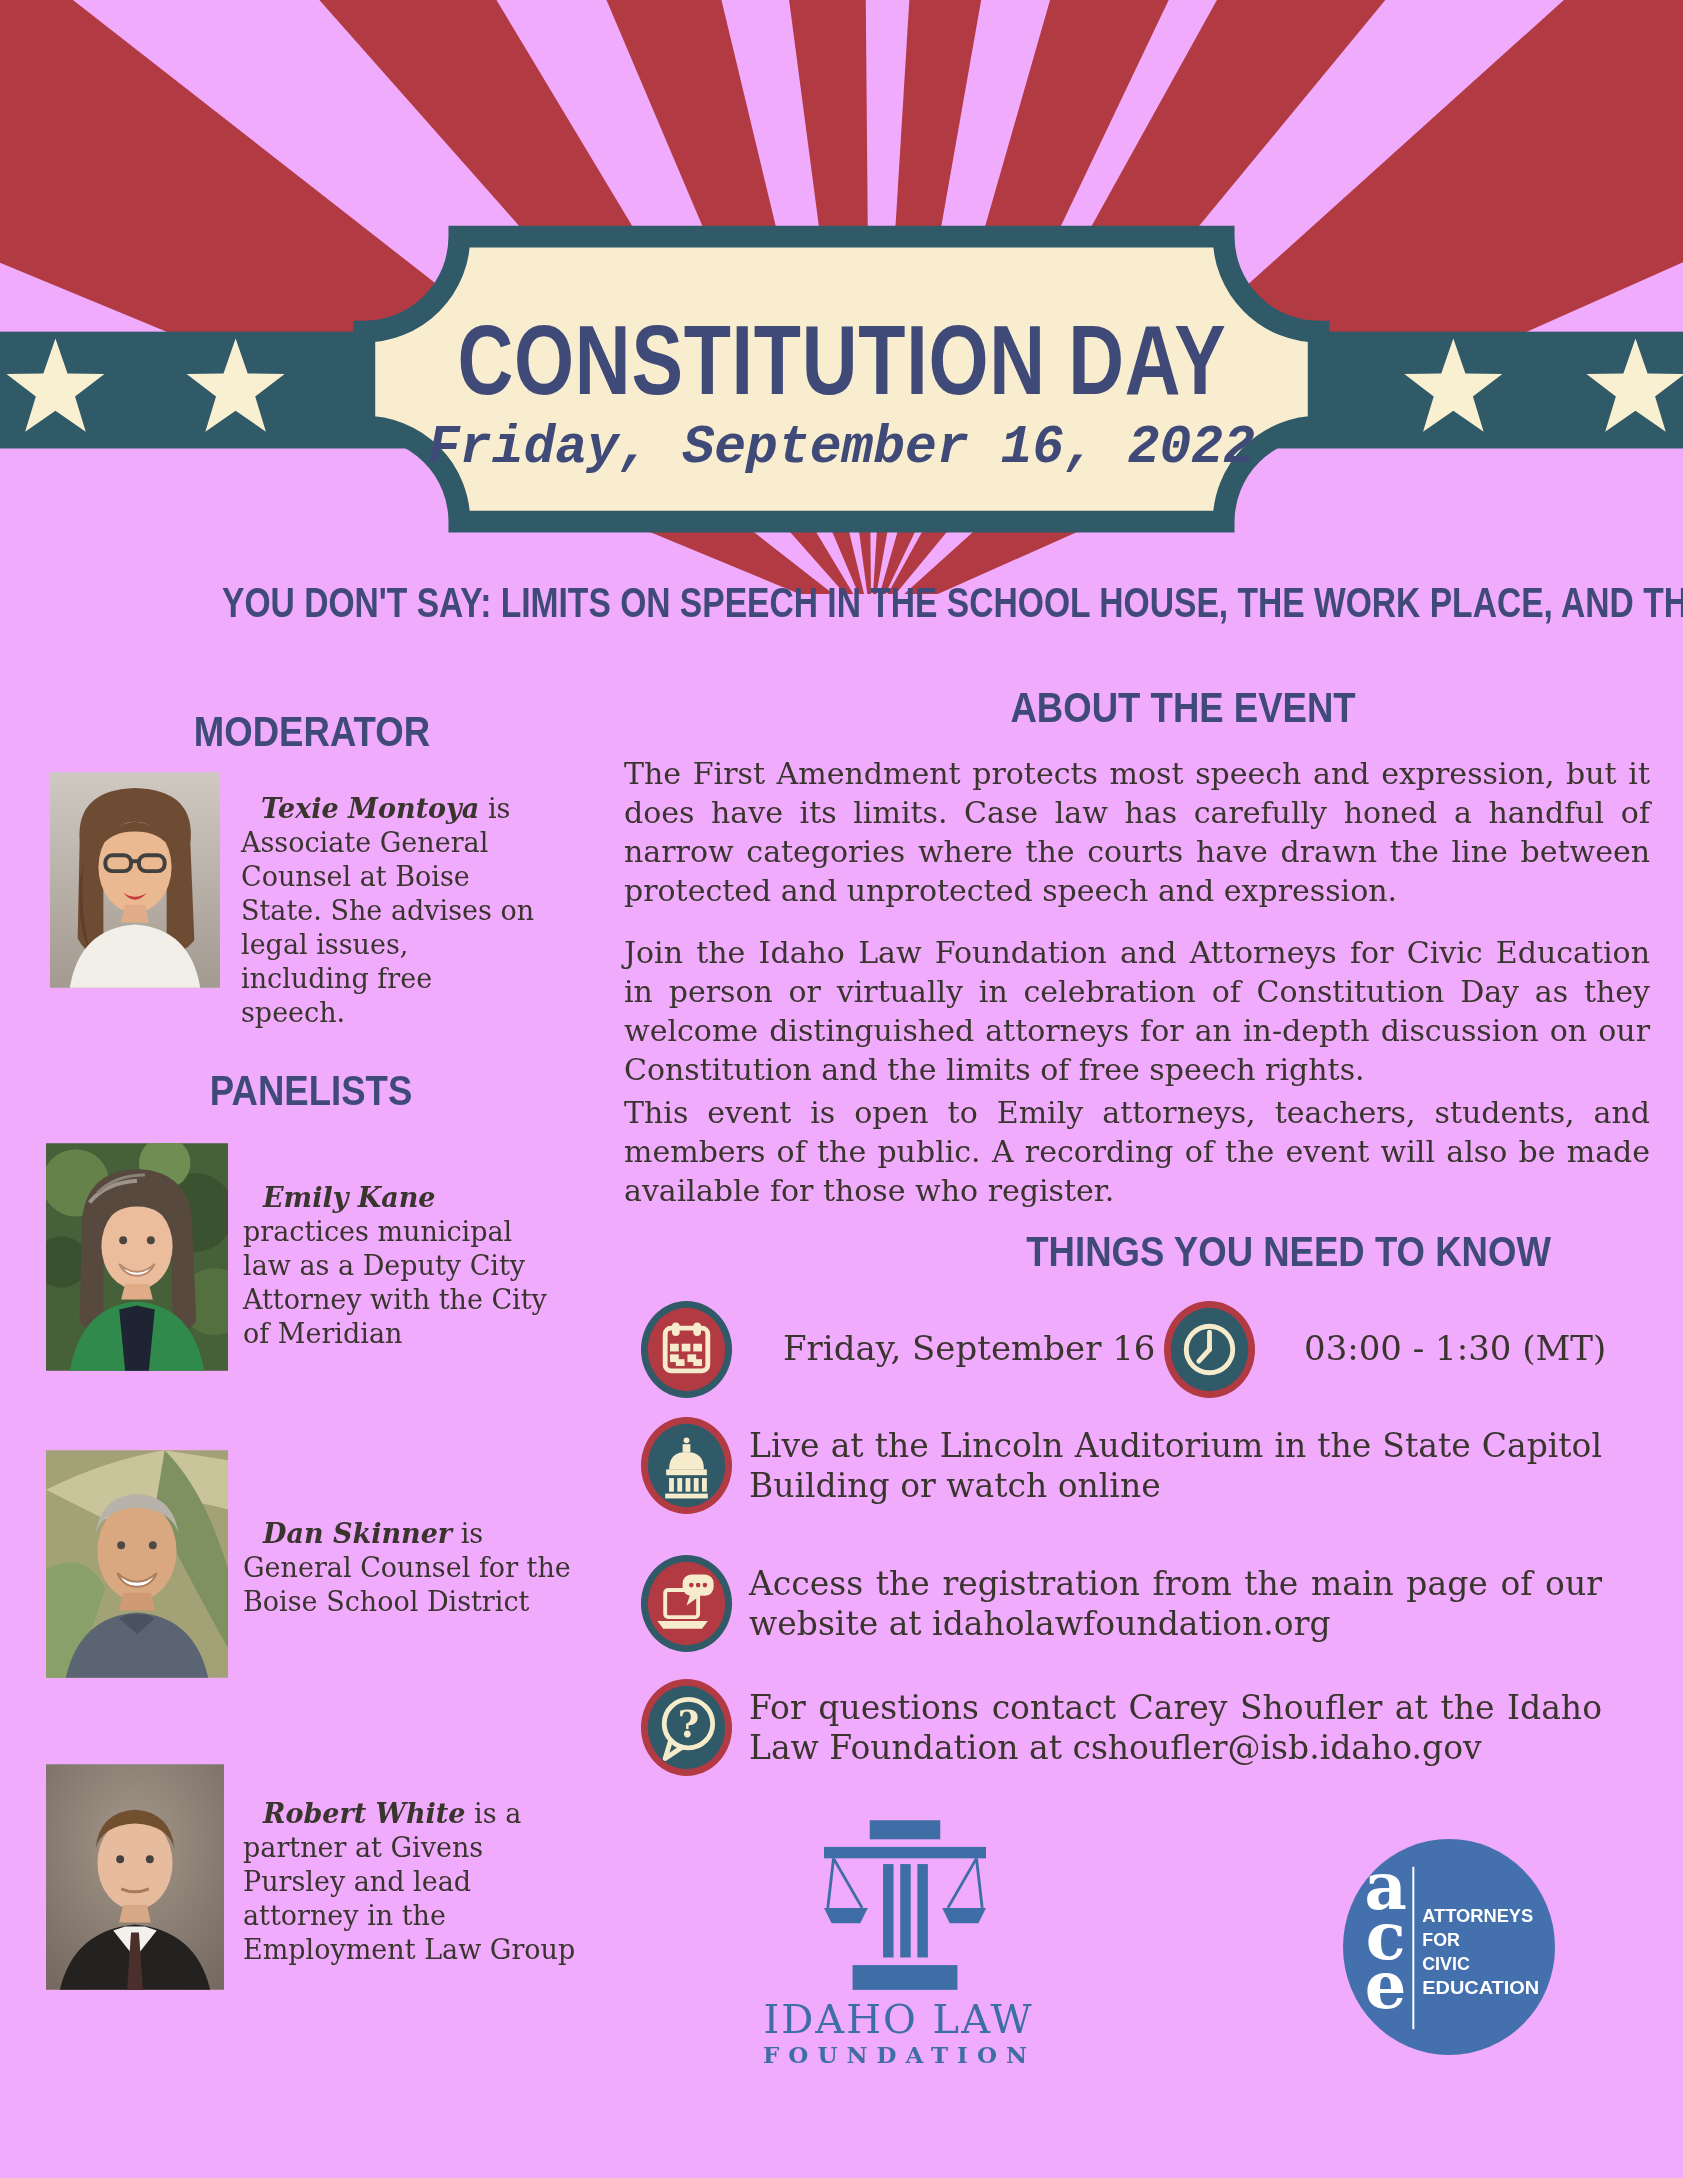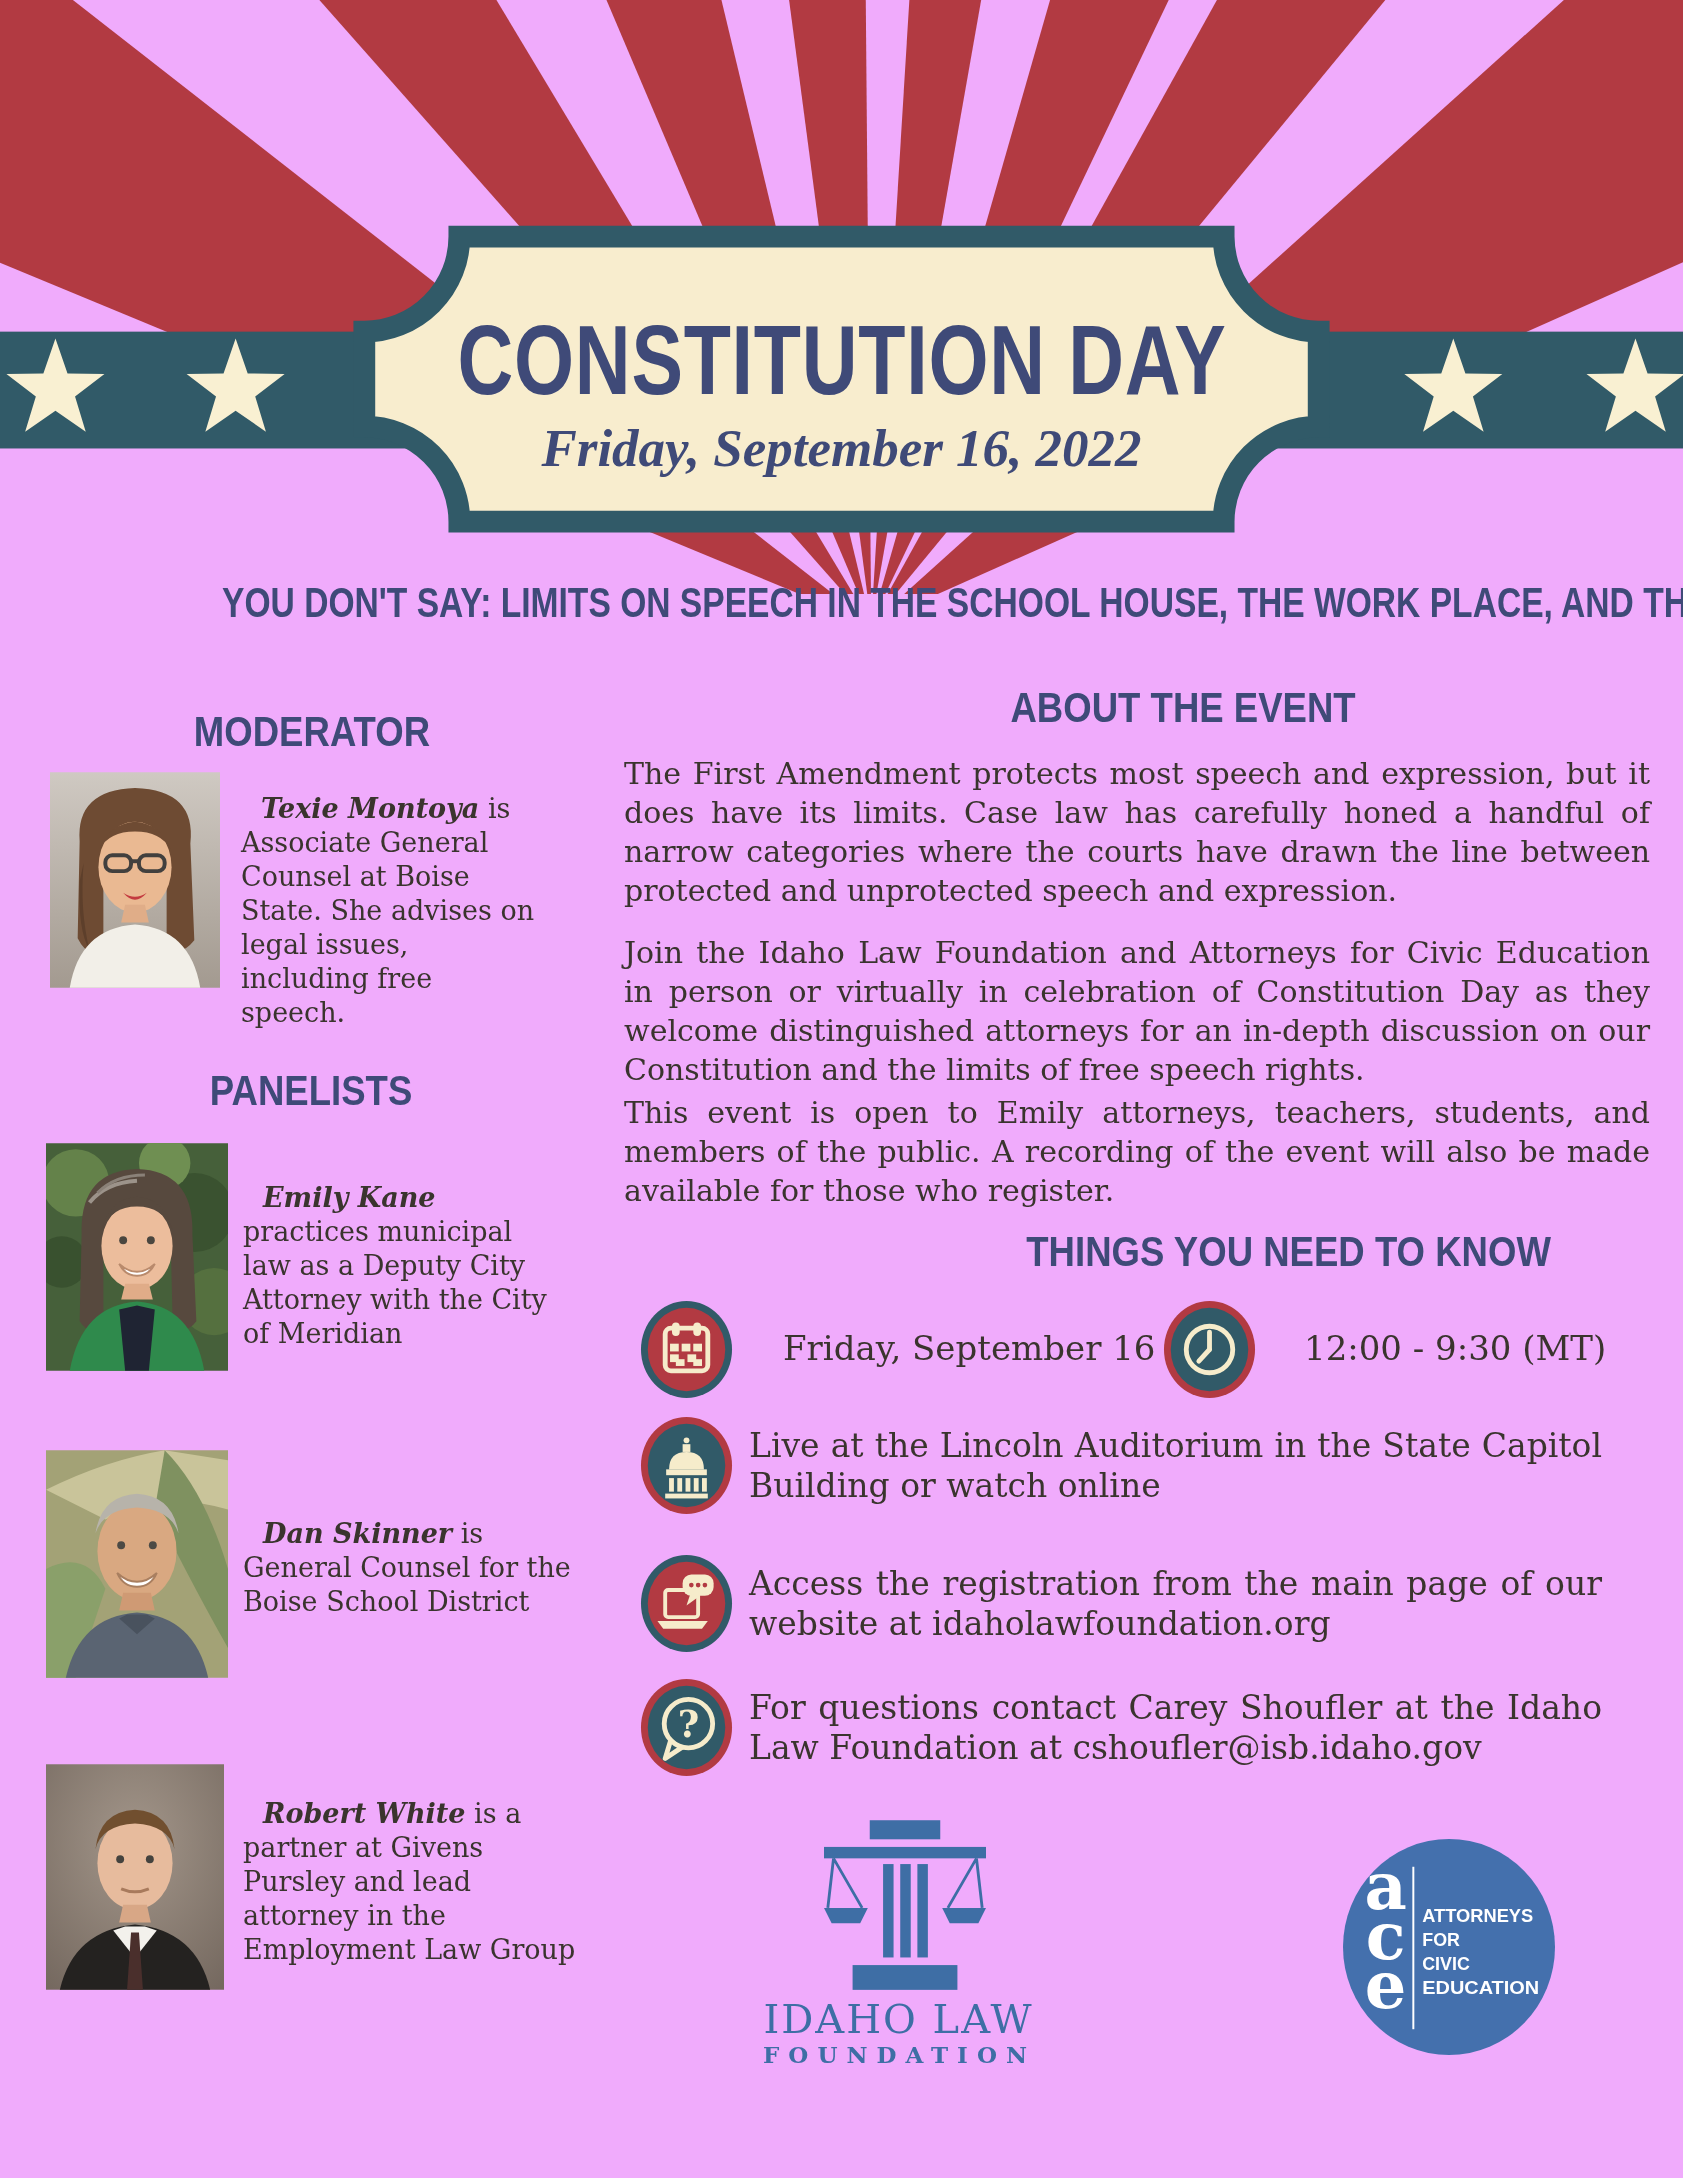--- a/index.html
+++ b/index.html
@@ -6,21 +6,21 @@
   #page{position:relative;width:1683px;height:2178px;background:#f0abfc;overflow:hidden;
         font-family:"DejaVu Serif",serif;color:#3A342E;}
   svg{display:block;}
   .abs{position:absolute;}
   
   .h-cond{font-family:"Liberation Sans",sans-serif;font-weight:bold;color:#3F4A78;
           white-space:nowrap;text-align:center;}
   .h-cond > span{display:inline-block;transform:scaleX(0.85);transform-origin:50% 50%;}
   #title{left:0;right:0;top:303px;font-size:99px;letter-spacing:1px;}
   #title > span{transform:scaleX(0.78);}
-  #eventDate{left:0;right:0;top:418px;text-align:center;font-family:Liberation Serif, serif;
+  #eventDate{left:0;right:0;top:418px;text-align:center;font-family:Liberation Mono, monospace;
              font-style:italic;font-weight:bold;font-size:53px;color:#3F4A78;}
   #tagline{left:0;right:0;top:579px;font-size:42px;}
   #tagline > span{transform:scaleX(0.80);}
   .sect-head{font-size:43px;}
   
   .bio{font-size:27px;line-height:34px;}
   .bio .pname{font-weight:bold;font-style:italic;margin-left:20px;}
   
   .para{font-size:30px;line-height:39px;text-align:justify;width:1026px;left:624px;}
   .rowtext{font-size:33px;line-height:40px;text-align:justify;width:853px;left:749px;}
@@ -188,21 +188,21 @@
   </svg>
   <div class="abs rowtext1" style="left:750px;top:1328px">Friday, September 16</div>
 
   <svg class="abs" style="left:1163px;top:1300px" width="93" height="99" viewBox="0 0 96 100">
     <ellipse cx="48" cy="50" rx="47" ry="50" fill="#B23A42"></ellipse>
     <ellipse cx="48" cy="50" rx="40" ry="43" fill="#315A68"></ellipse>
     <circle cx="48" cy="50" r="24" fill="none" stroke="#F6ECCB" stroke-width="5"></circle>
     <line x1="48" y1="50" x2="48" y2="32" stroke="#F6ECCB" stroke-width="5" stroke-linecap="round"></line>
     <line x1="48" y1="50" x2="37" y2="62" stroke="#F6ECCB" stroke-width="5" stroke-linecap="round"></line>
   </svg>
-  <div class="abs rowtext1" style="left:1271px;top:1328px">12:00 - 9:30 (MT)</div>
+  <div class="abs rowtext1" style="left:1271px;top:1328px">03:00 - 1:30 (MT)</div>
 
   <svg class="abs" style="left:640px;top:1416px" width="93" height="99" viewBox="0 0 96 100">
     <ellipse cx="48" cy="50" rx="47" ry="50" fill="#B23A42"></ellipse>
     <ellipse cx="48" cy="50" rx="40" ry="43" fill="#315A68"></ellipse>
     <circle cx="48" cy="24" r="3" fill="#F6ECCB"></circle>
     <rect x="44" y="28" width="8" height="8" fill="#F6ECCB"></rect>
     <path d="M30,54 Q30,36 48,36 Q66,36 66,54 Z" fill="#F6ECCB"></path>
     <rect x="27" y="54" width="42" height="6" fill="#F6ECCB"></rect>
     <rect x="30" y="63" width="5" height="14" fill="#F6ECCB"></rect>
       <rect x="38.5" y="63" width="5" height="14" fill="#F6ECCB"></rect>

